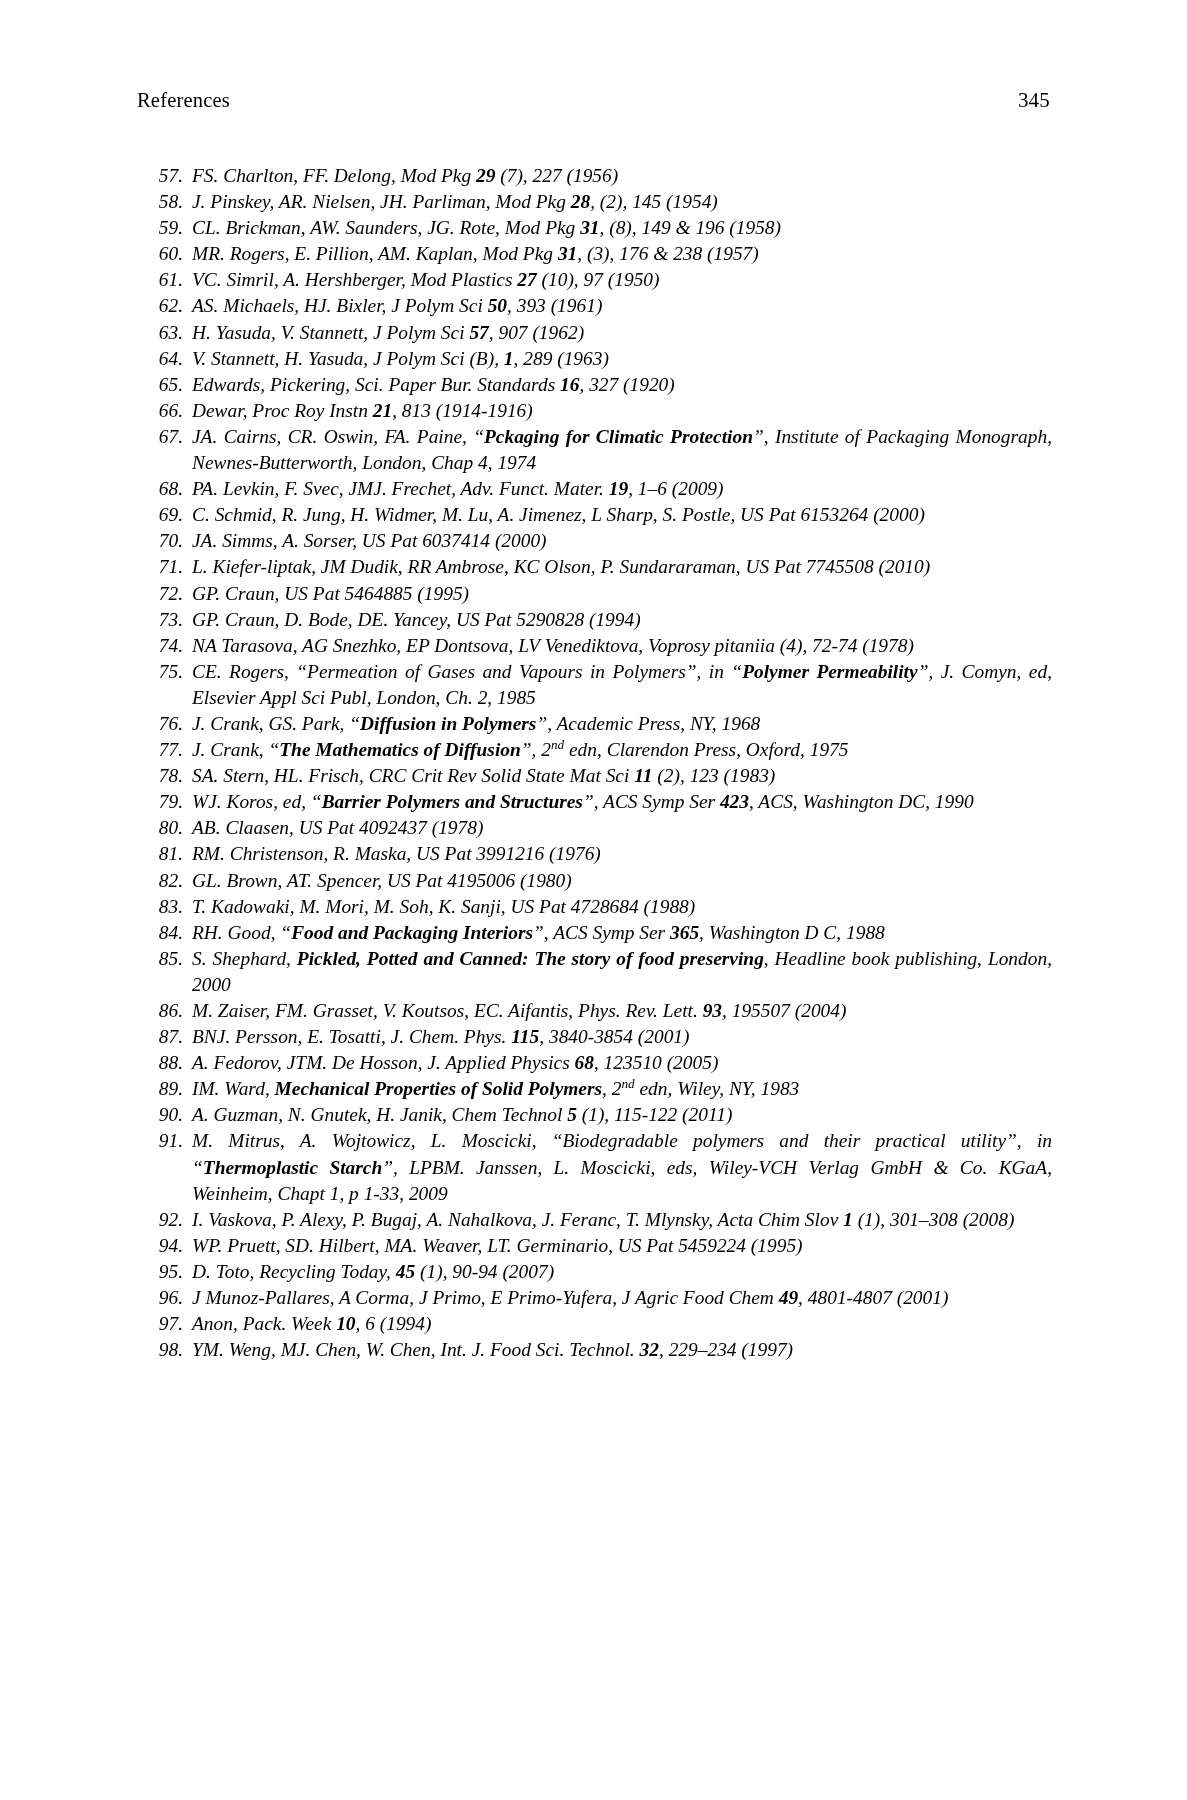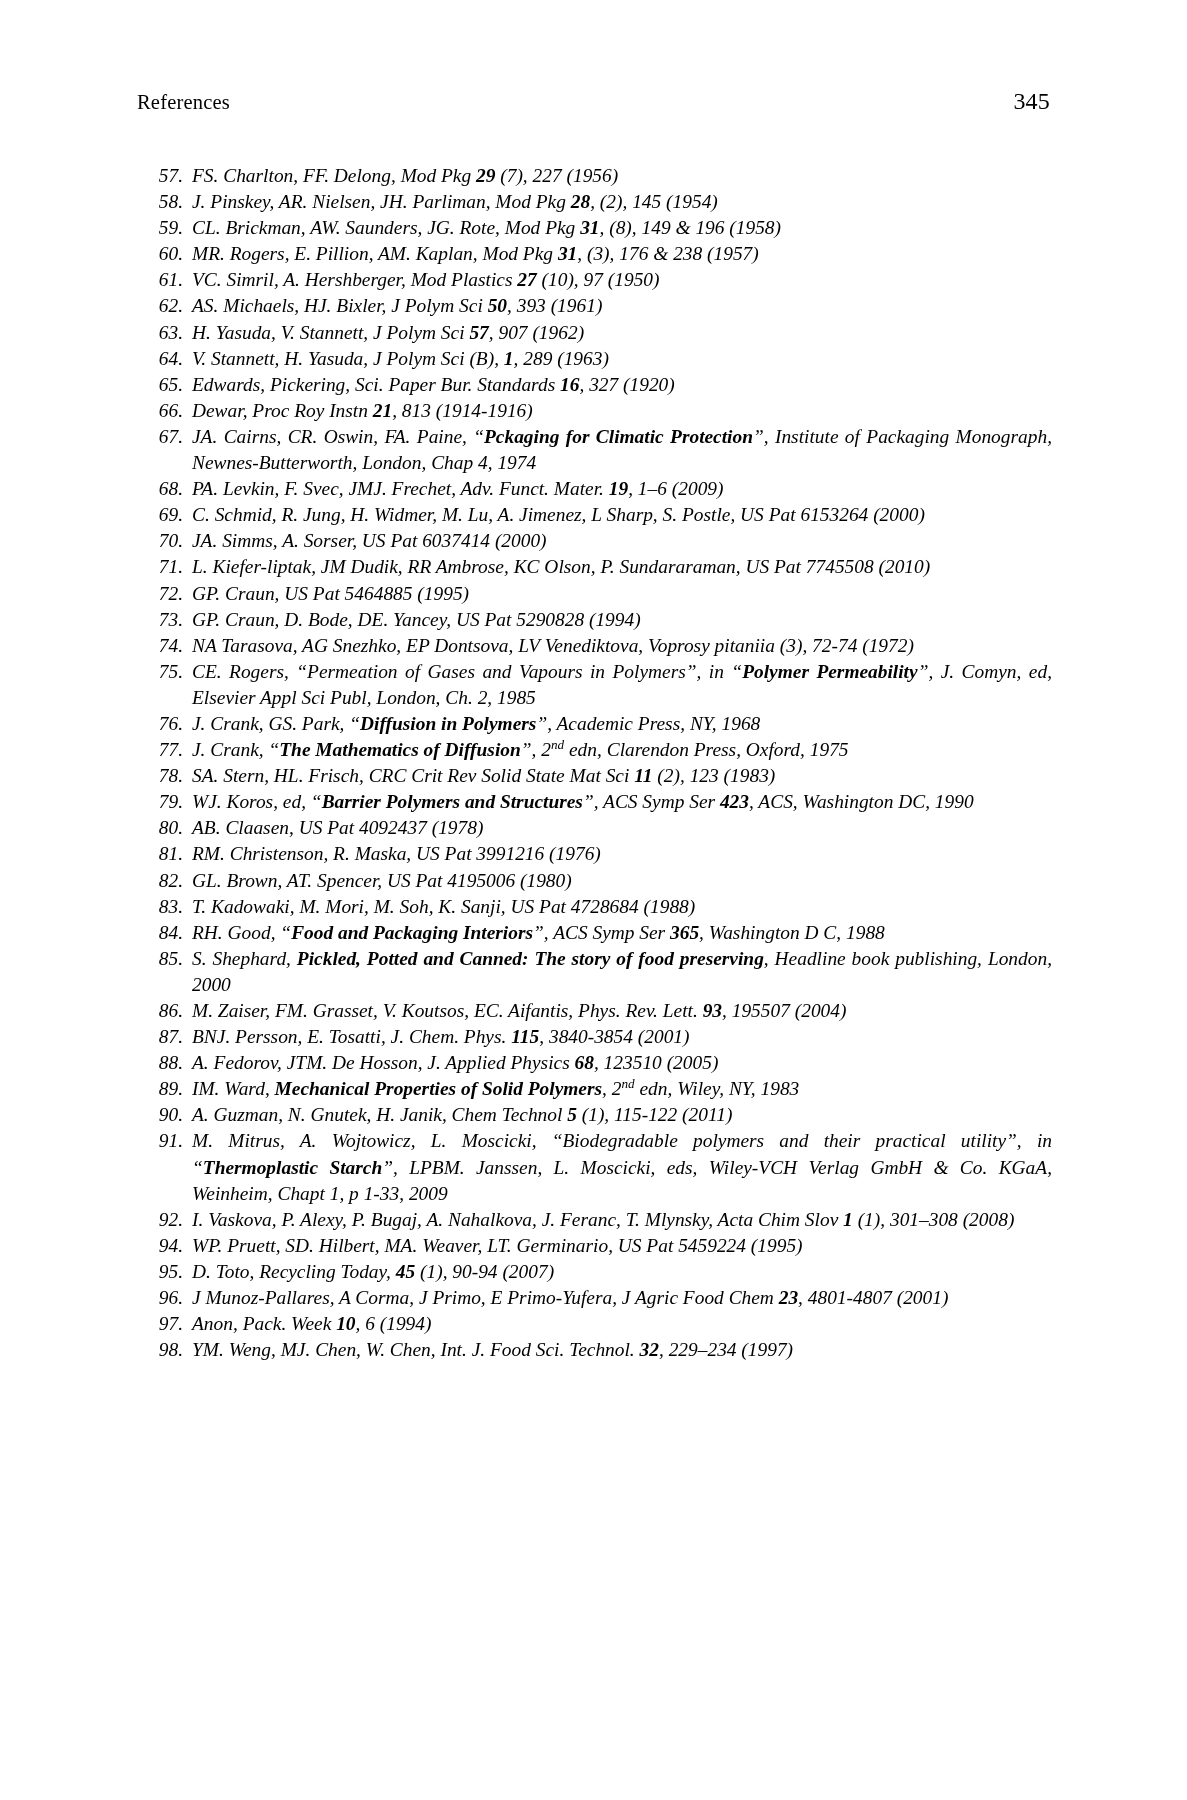--- a/index.html
+++ b/index.html
@@ -30,21 +30,21 @@
     display: flex;
     align-items: baseline;
     justify-content: space-between;
     font-size: 20.5px;
     letter-spacing: 0.2px;
   }
   .header .running-title {
     font-size: 20.5px;
   }
   .header .page-number {
-    font-size: 24px;
+    font-size: 21px;
   }
   .refs {
     position: absolute;
     left: 152px;
     top: 163px;
     width: 900px;
     font-size: 19.4px;
     line-height: 1.345;
   }
   .ref {
@@ -147,21 +147,21 @@
       <li class="ref">
         <span class="num">72.</span>
         <span class="body nojust">GP. Craun, US Pat 5464885 (1995)</span>
       </li>
       <li class="ref">
         <span class="num">73.</span>
         <span class="body nojust">GP. Craun, D. Bode, DE. Yancey, US Pat 5290828 (1994)</span>
       </li>
       <li class="ref">
         <span class="num">74.</span>
-        <span class="body nojust">NA Tarasova, AG Snezhko, EP Dontsova, LV Venediktova, Voprosy pitaniia (3), 72-74 (1972)</span>
+        <span class="body nojust">NA Tarasova, AG Snezhko, EP Dontsova, LV Venediktova, Voprosy pitaniia (4), 72-74 (1978)</span>
       </li>
       <li class="ref">
         <span class="num">75.</span>
         <span class="body">CE. Rogers, “Permeation of Gases and Vapours in Polymers”, in “<b>Polymer Permeability</b>”, J. Comyn, ed, Elsevier Appl Sci Publ, London, Ch. 2, 1985</span>
       </li>
       <li class="ref">
         <span class="num">76.</span>
         <span class="body nojust">J. Crank, GS. Park, “<b>Diffusion in Polymers</b>”, Academic Press, NY, 1968</span>
       </li>
       <li class="ref">
@@ -231,21 +231,21 @@
       <li class="ref">
         <span class="num">94.</span>
         <span class="body nojust">WP. Pruett, SD. Hilbert, MA. Weaver, LT. Germinario, US Pat 5459224 (1995)</span>
       </li>
       <li class="ref">
         <span class="num">95.</span>
         <span class="body nojust">D. Toto, Recycling Today, <b>45</b> (1), 90-94 (2007)</span>
       </li>
       <li class="ref">
         <span class="num">96.</span>
-        <span class="body">J Munoz-Pallares, A Corma, J Primo, E Primo-Yufera, J Agric Food Chem <b>23</b>, 4801-4807 (2001)</span>
+        <span class="body">J Munoz-Pallares, A Corma, J Primo, E Primo-Yufera, J Agric Food Chem <b>49</b>, 4801-4807 (2001)</span>
       </li>
       <li class="ref">
         <span class="num">97.</span>
         <span class="body nojust">Anon, Pack. Week <b>10</b>, 6 (1994)</span>
       </li>
       <li class="ref">
         <span class="num">98.</span>
         <span class="body nojust">YM. Weng, MJ. Chen, W. Chen, Int. J. Food Sci. Technol. <b>32</b>, 229–234 (1997)</span>
       </li>
     </ol>

